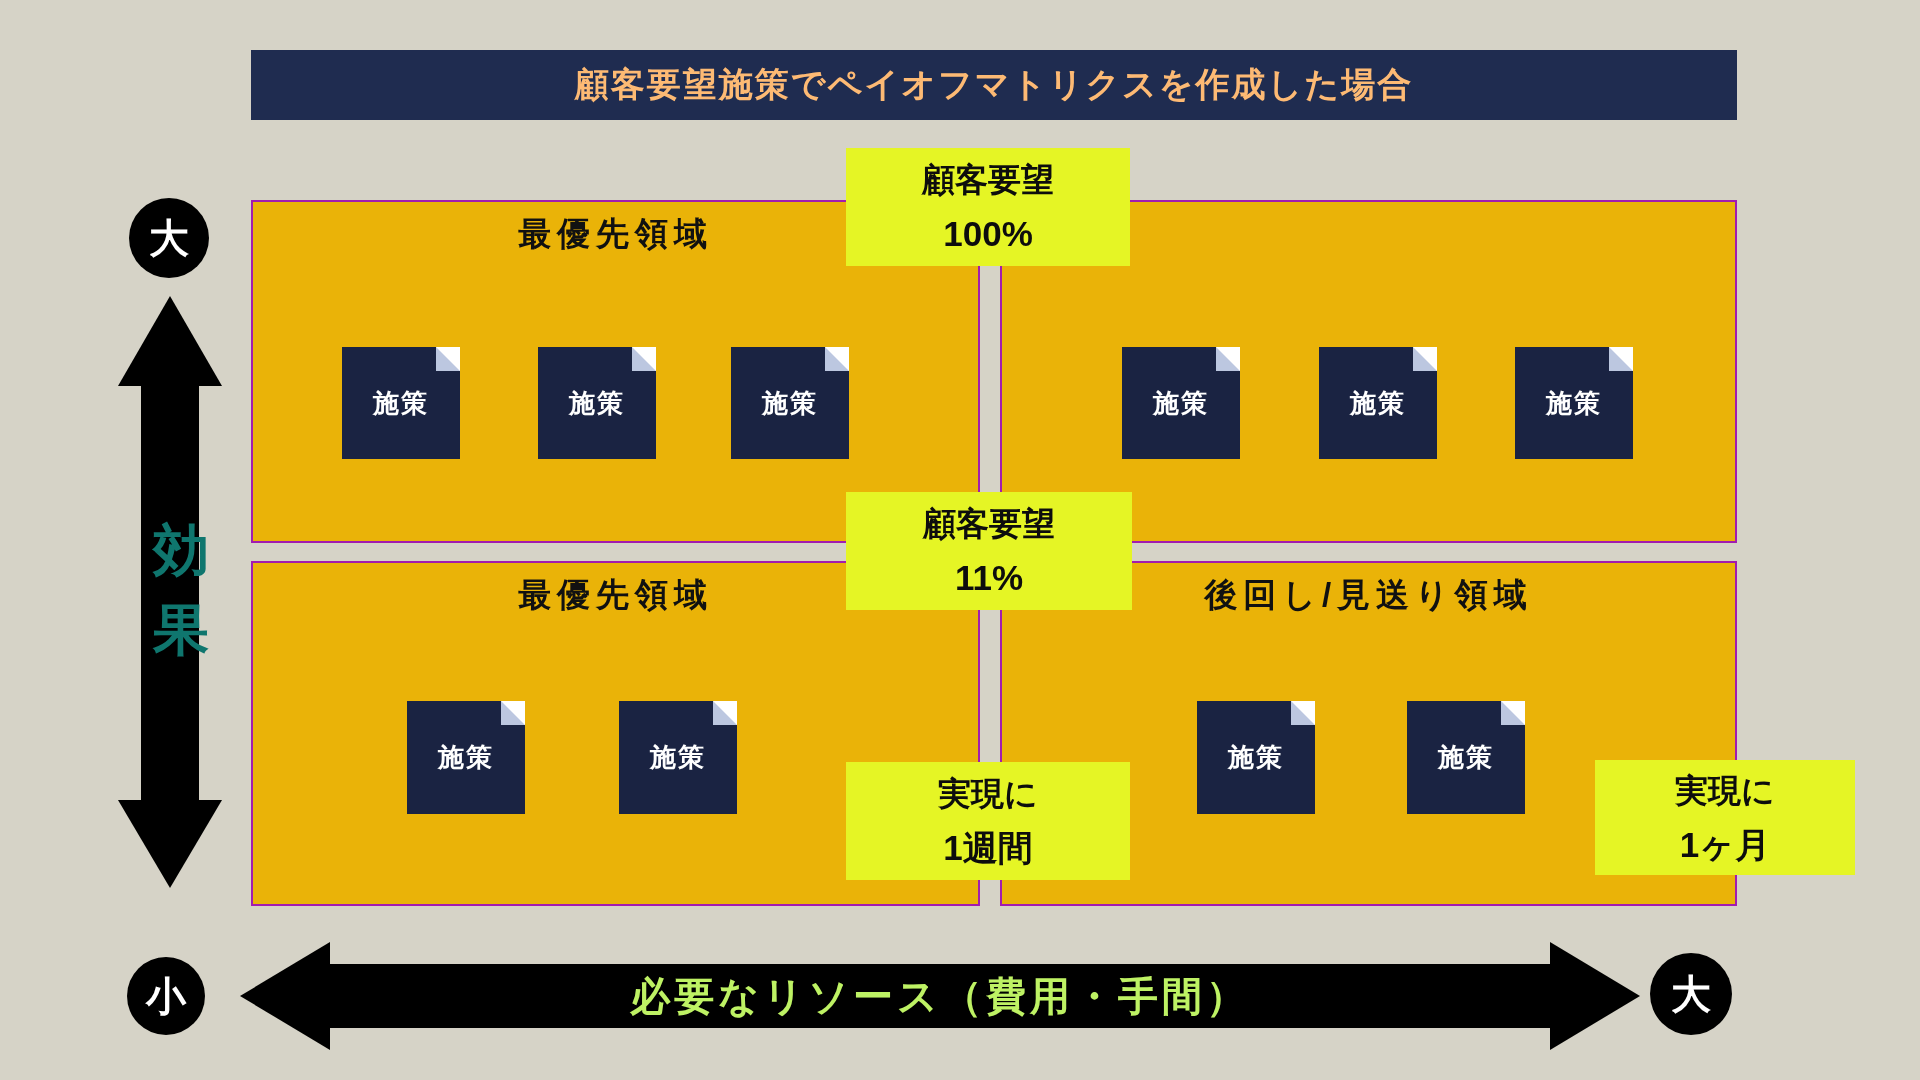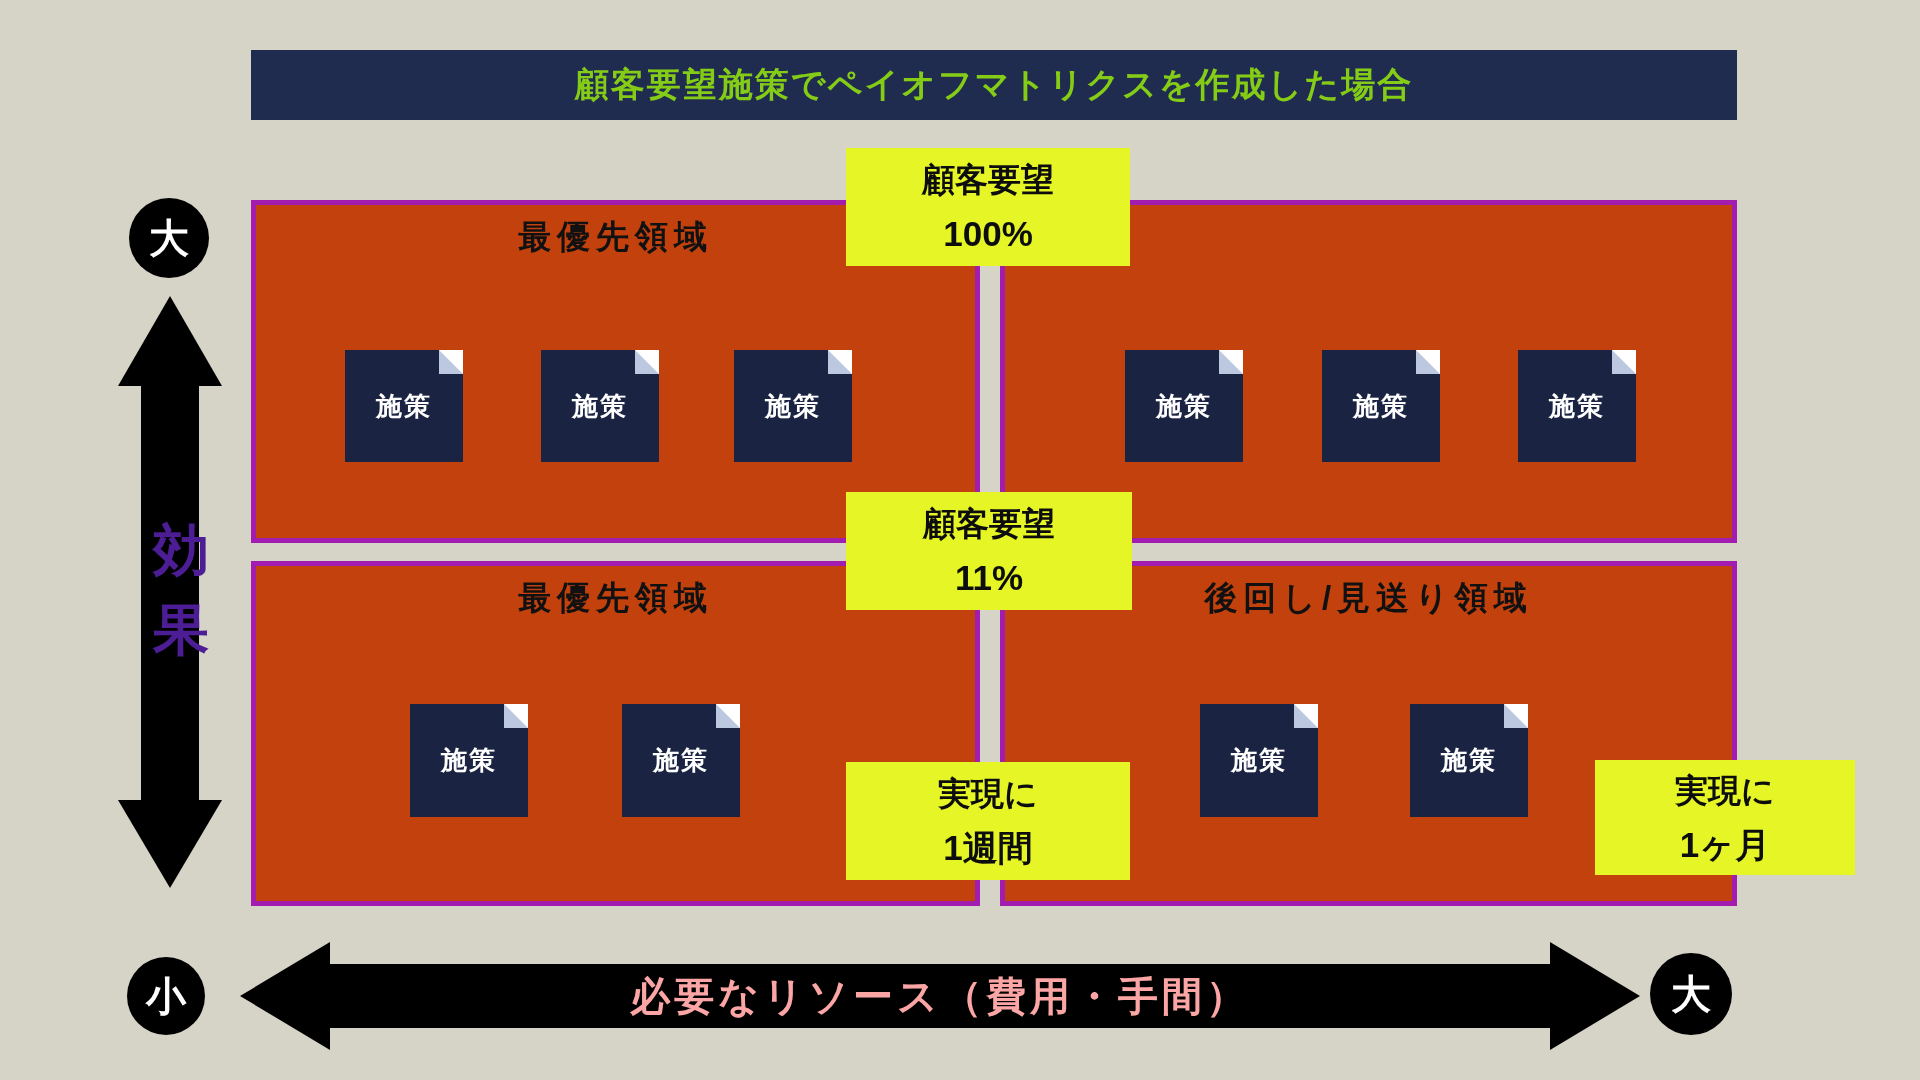--- a/index.html
+++ b/index.html
@@ -11,27 +11,27 @@
     overflow:hidden;
     color:#0d0d0d;
   }
   .abs { position:absolute; }
 
   
   .title-bar {
     left:251px; top:50px; width:1486px; height:70px;
     background:#1f2c50;
     display:flex; align-items:center; justify-content:center;
-    color:#84cc16; font-size:34px; font-weight:bold; letter-spacing:2px;
+    color:#fdba74; font-size:34px; font-weight:bold; letter-spacing:2px;
   }
 
   
   .quad {
-    background:#c2410c;
-    border:5px solid #a21caf;
+    background:#eab308;
+    border:2px solid #a21caf;
   }
   .quad-title {
     position:absolute; top:10px; left:0; right:0;
     text-align:center;
     font-size:33px; font-weight:bold; letter-spacing:0.18em;
     color:#111;
   }
 
   
   .card {
@@ -73,39 +73,39 @@
     border-left:52px solid transparent; border-right:52px solid transparent;
     border-bottom:90px solid #000;
   }
   .v-head-down {
     left:118px; top:800px; width:0; height:0;
     border-left:52px solid transparent; border-right:52px solid transparent;
     border-top:88px solid #000;
   }
   .v-label {
     left:141px; top:510px; width:80px;
-    color:#4c1d95; font-size:56px; font-weight:bold;
+    color:#0f766e; font-size:56px; font-weight:bold;
     text-align:center; word-break:break-all; line-height:80px;
     z-index:2;
   }
 
   .h-shaft { left:330px; top:964px; width:1220px; height:64px; background:#000;
     display:flex; align-items:center; justify-content:center; }
   .h-head-left {
     left:240px; top:942px; width:0; height:0;
     border-top:54px solid transparent; border-bottom:54px solid transparent;
     border-right:90px solid #000;
   }
   .h-head-right {
     left:1550px; top:942px; width:0; height:0;
     border-top:54px solid transparent; border-bottom:54px solid transparent;
     border-left:90px solid #000;
   }
   .h-label {
-    color:#fca5a5; font-size:40px; font-weight:bold; letter-spacing:4px;
+    color:#bef264; font-size:40px; font-weight:bold; letter-spacing:4px;
     white-space:nowrap;
     text-align:center;
   }
 </style>
 </head>
 <body>
 
 <div class="abs title-bar">
   <span>顧客要望施策でペイオフマトリクスを作成した場合</span>
 </div>

